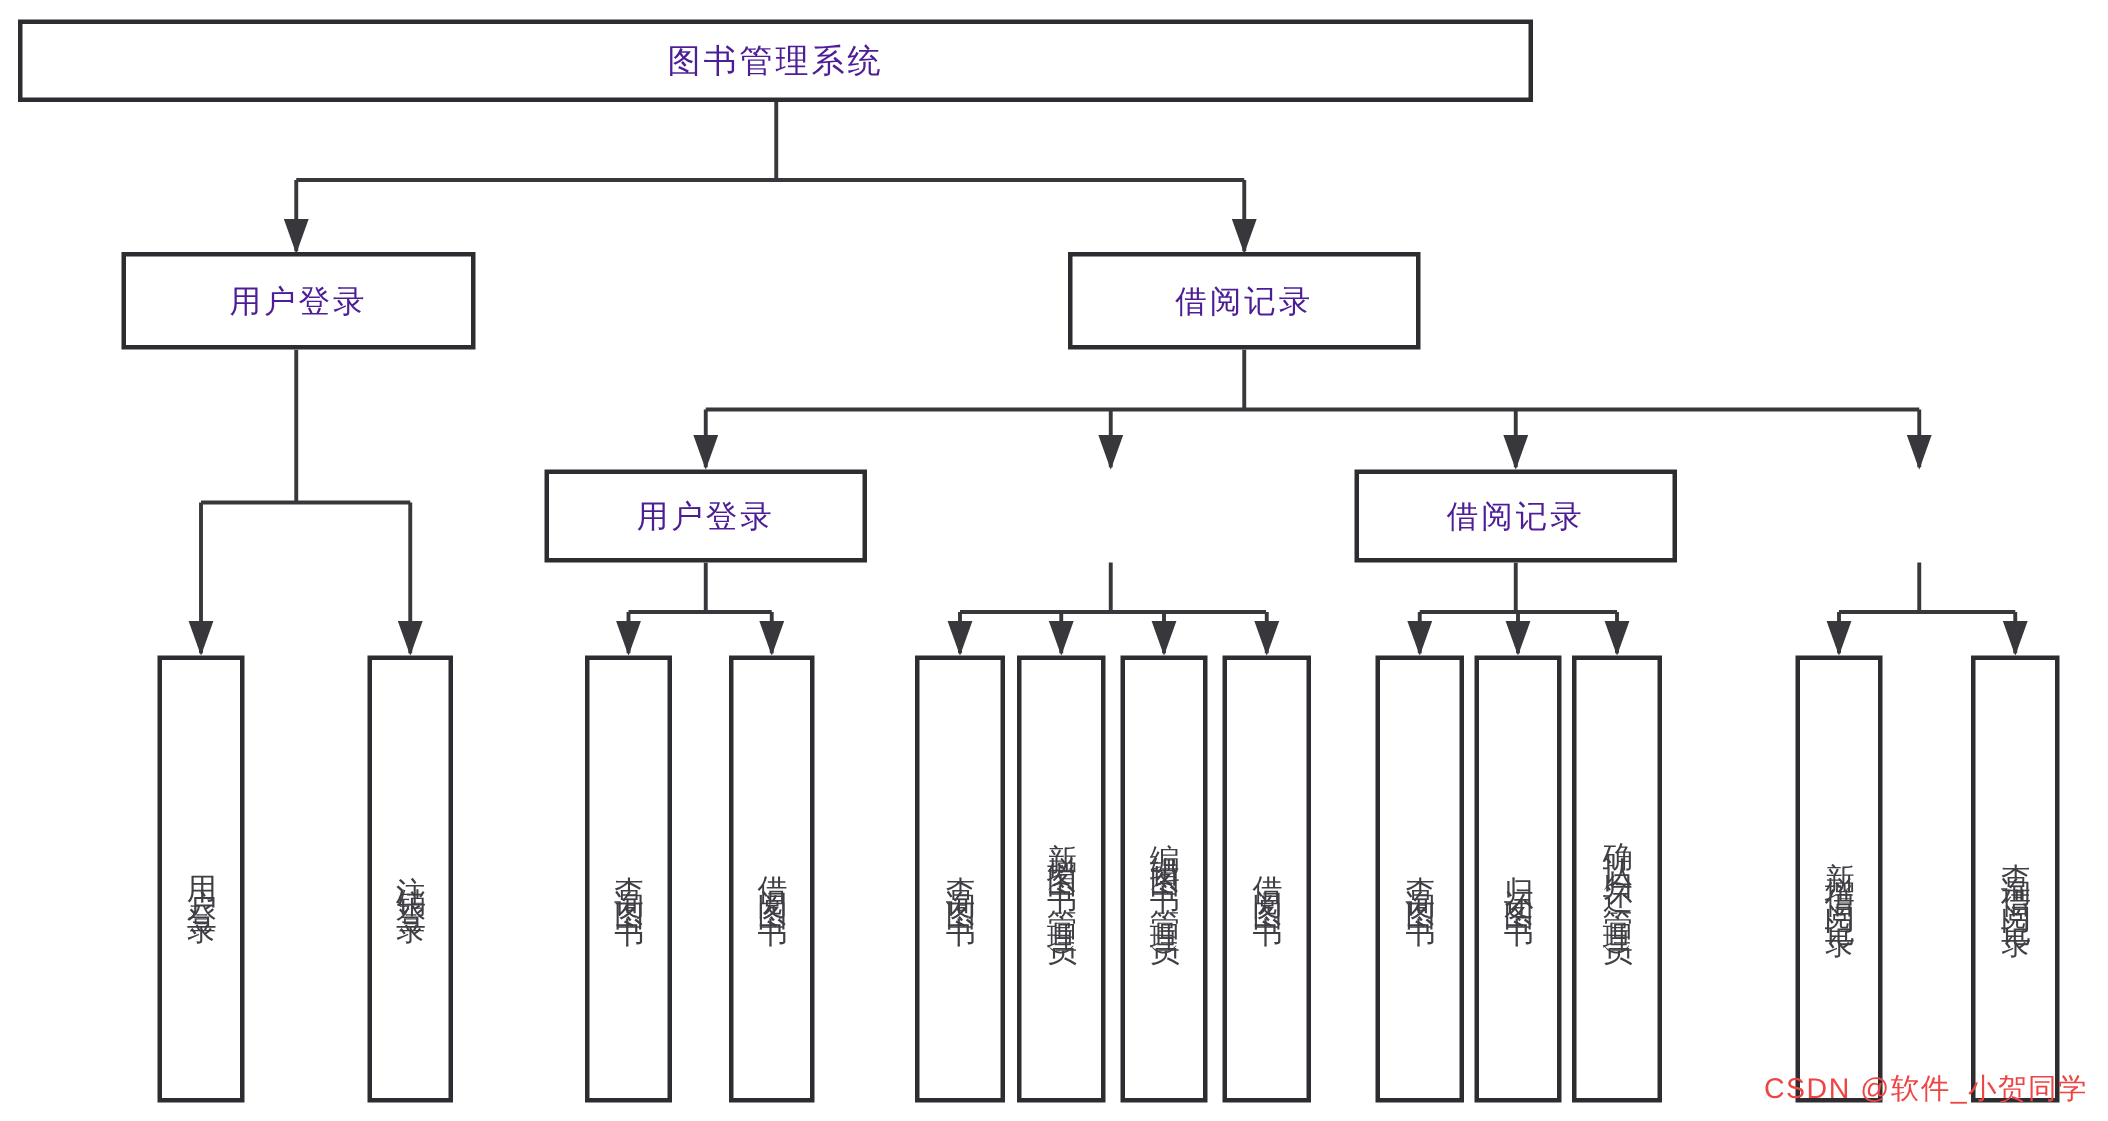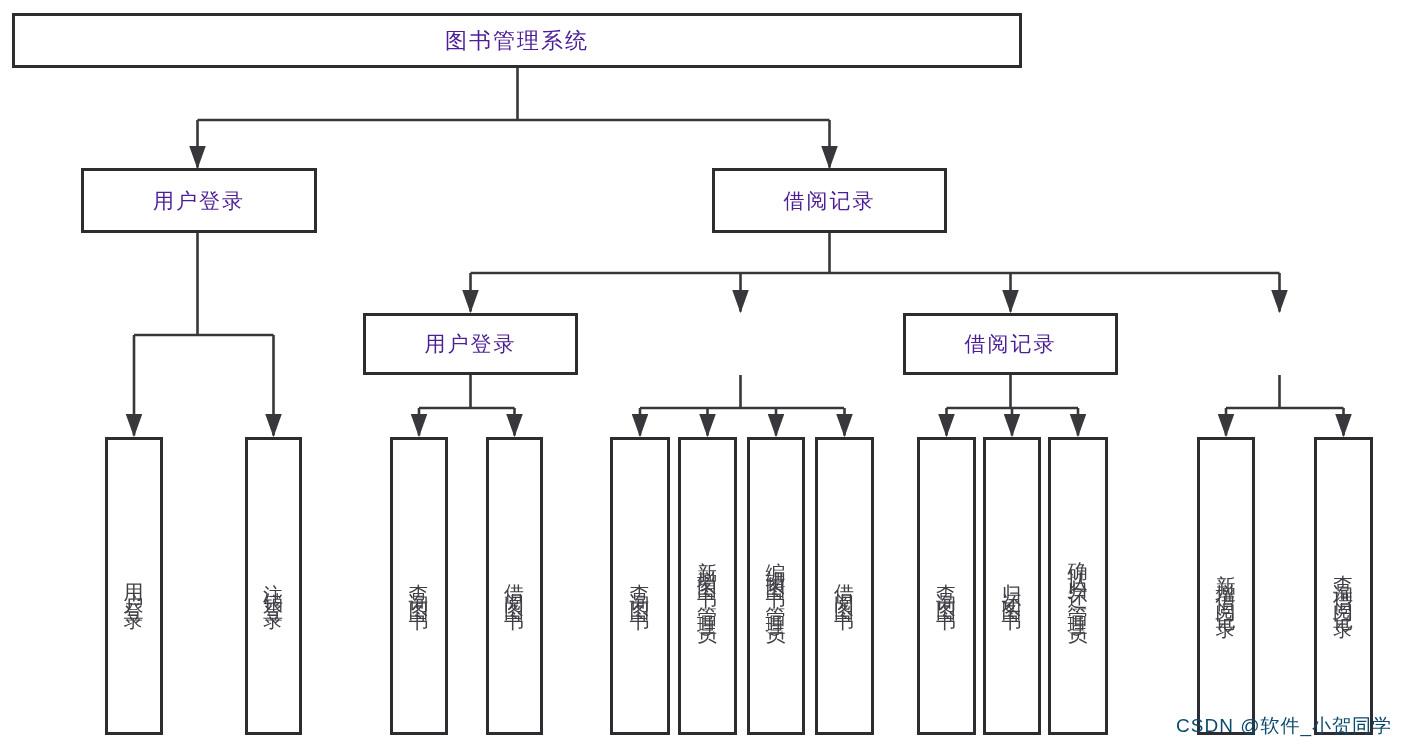--- a/index.html
+++ b/index.html
@@ -40,21 +40,21 @@
     line-height: 1;
     letter-spacing: 9px;
     color: #3e3e44;
   }
   .watermark {
     position: absolute;
     right: 13px;
     bottom: 8px;
     font-size: 19px;
     letter-spacing: 1px;
-    color: #0c4a6e;
+    color: #ef4444;
     z-index: 2;
     white-space: nowrap;
   }
 </style>
 </head>
 <body>
 
 <div id="canvas">
 
   <svg id="connectors" width="1405" height="747" viewBox="0 0 1405 747">

